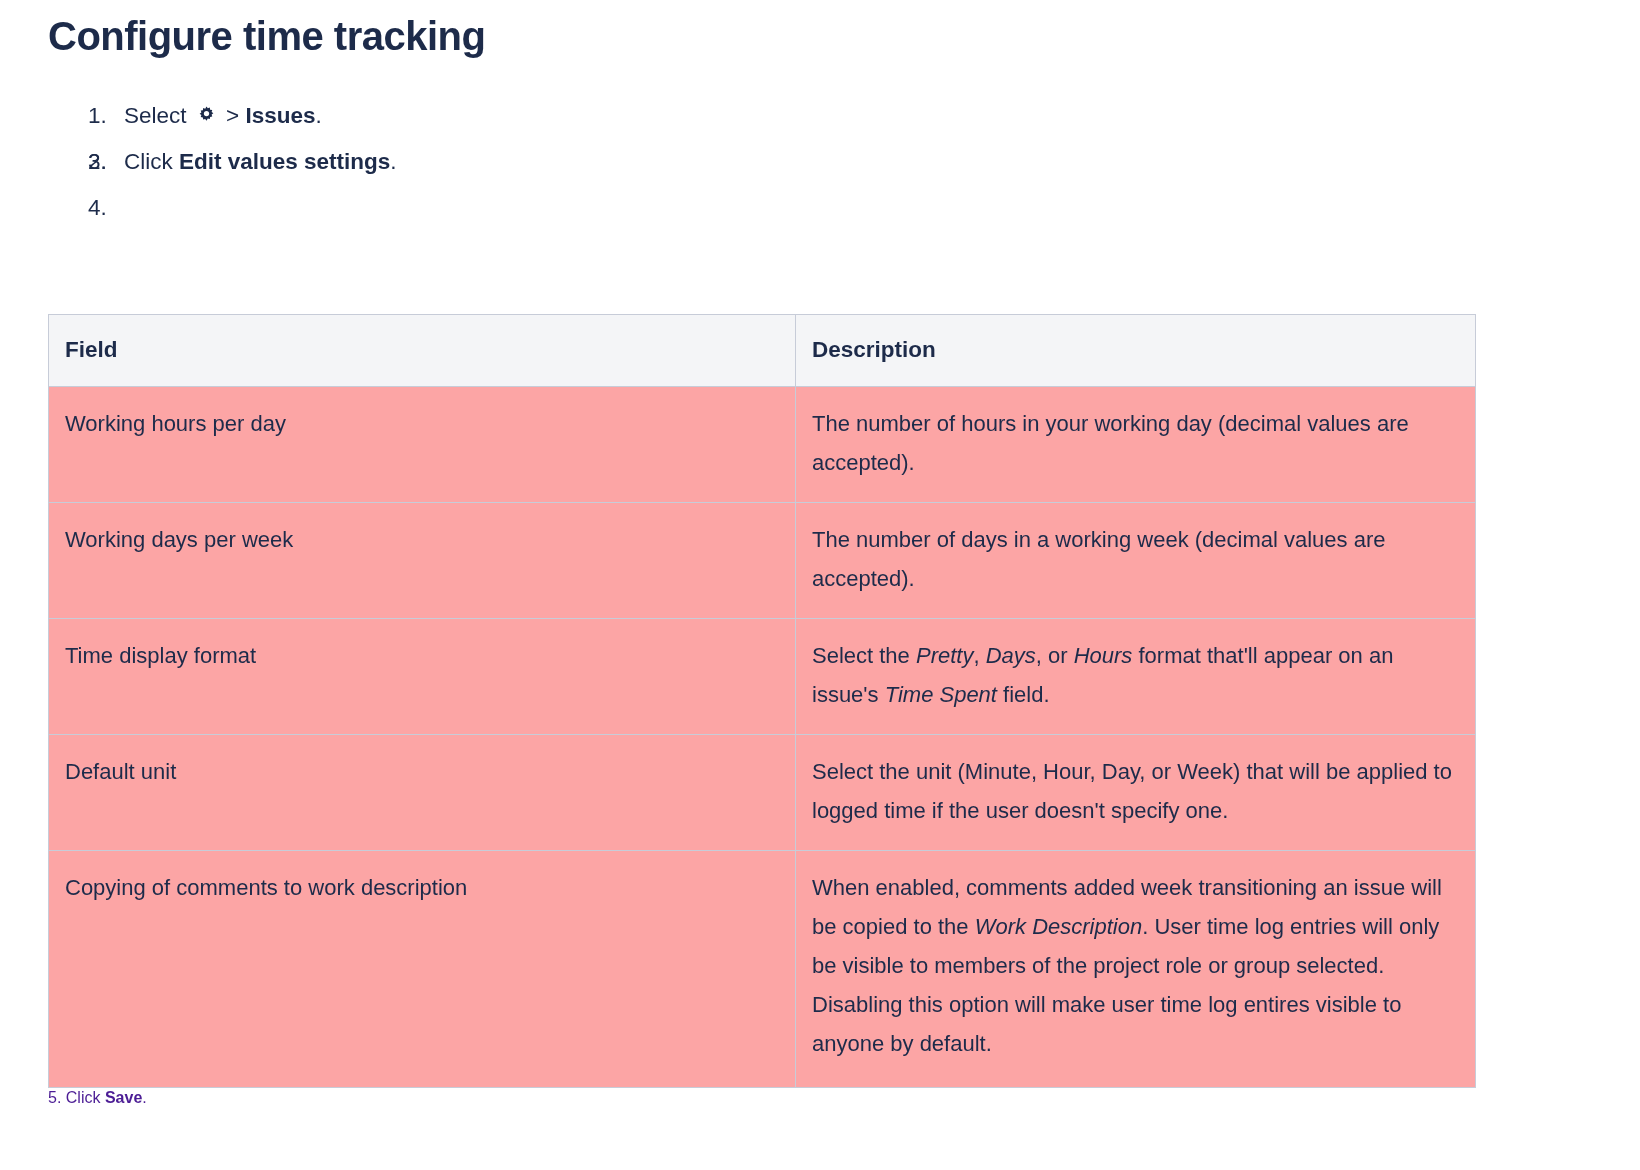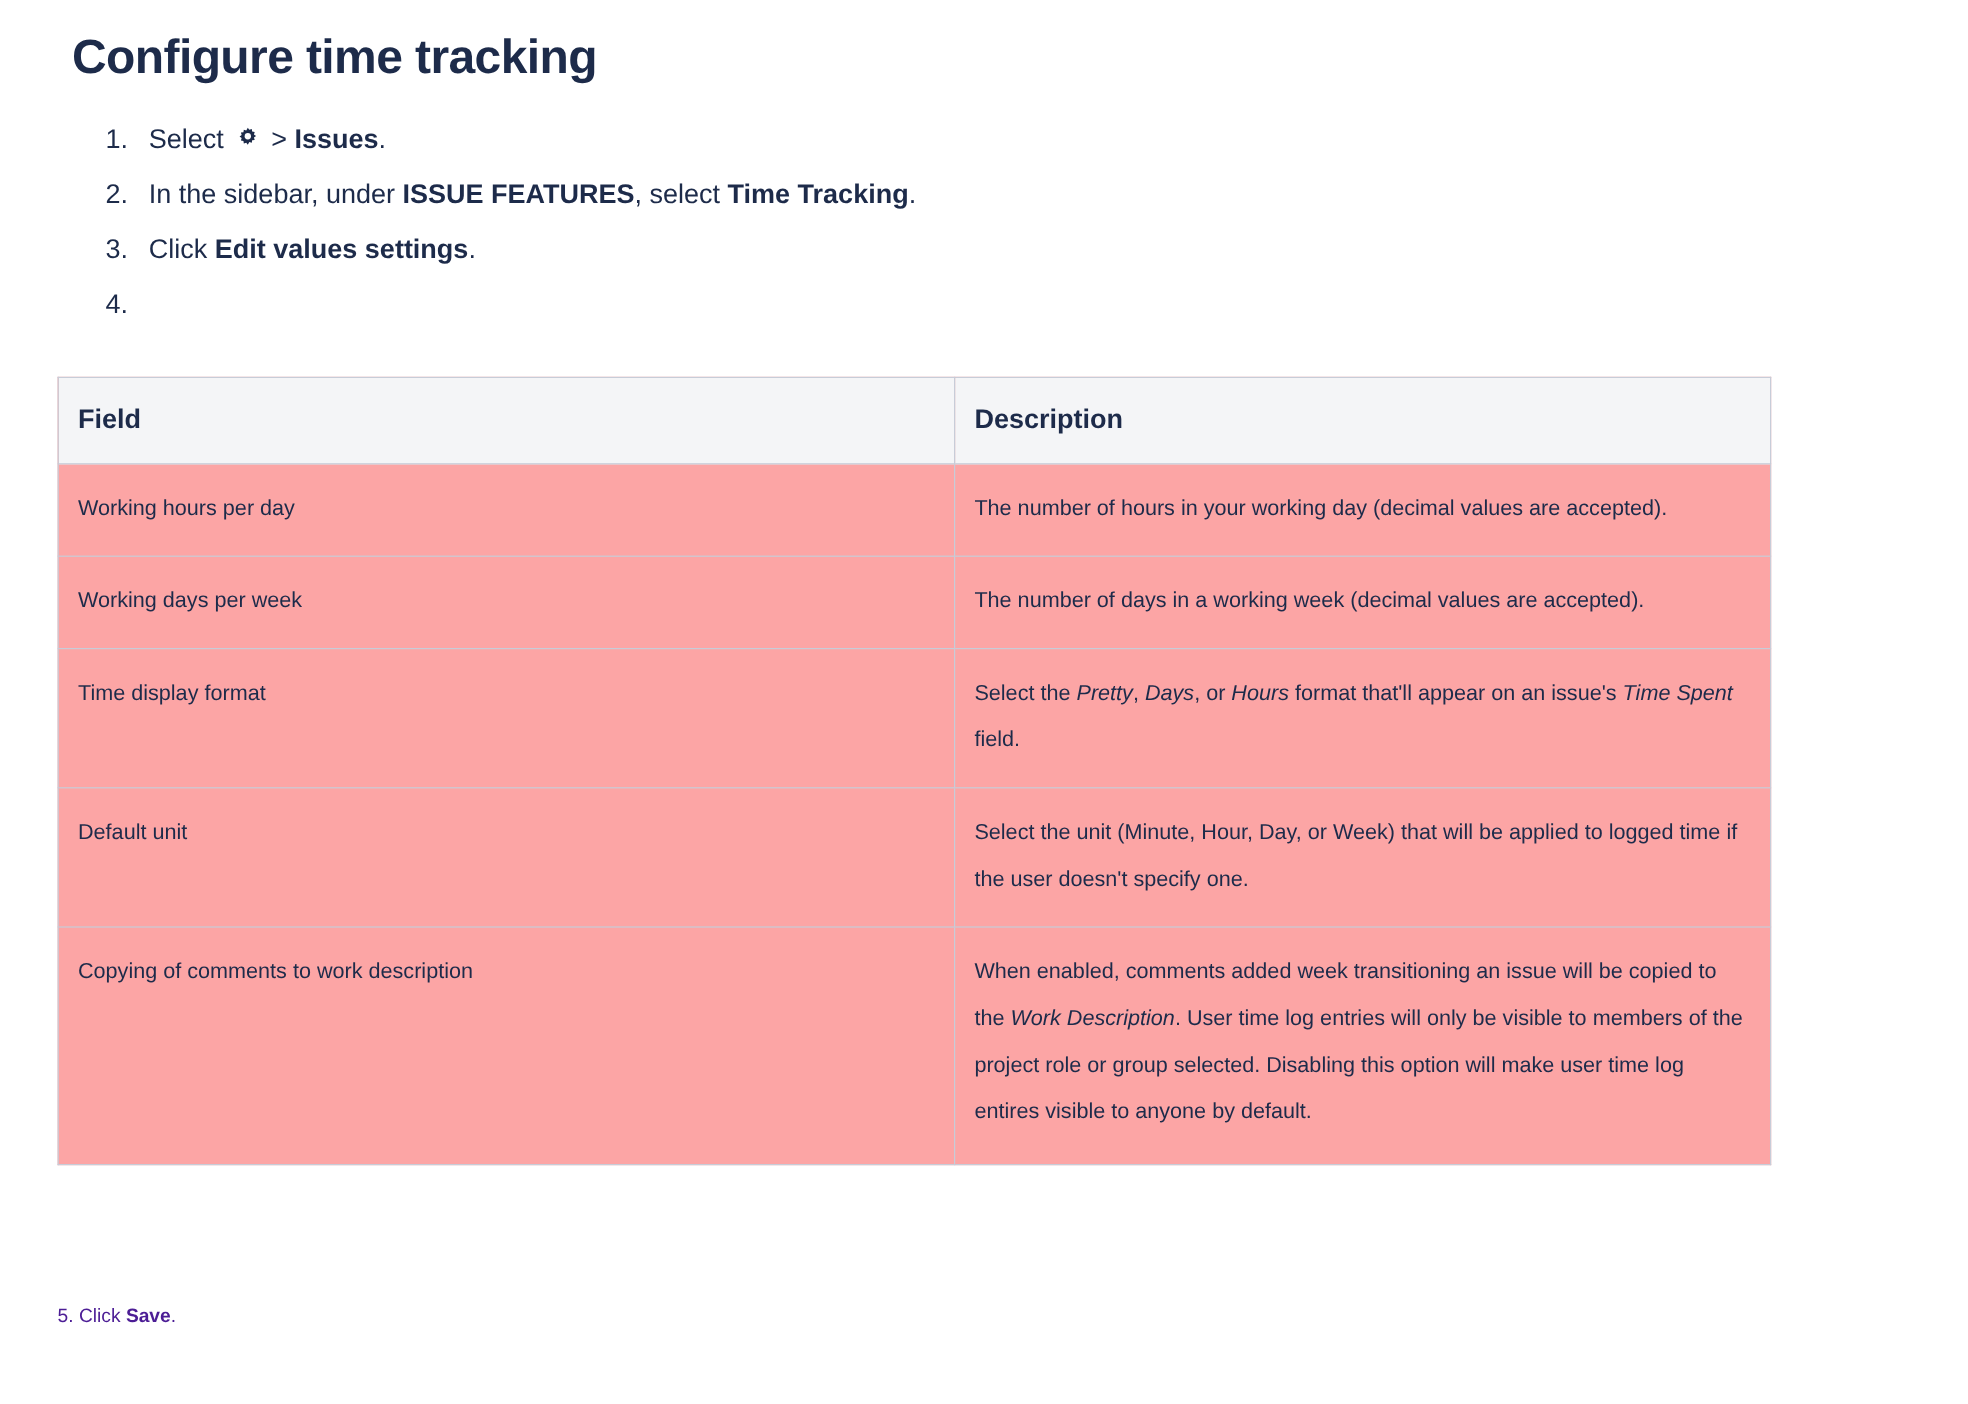--- a/index.html
+++ b/index.html
@@ -23,21 +23,21 @@
   }
   .page-title {
     position: absolute;
     left: 48px;
     top: 13px;
     font-size: 40px;
     line-height: 1.16;
     font-weight: 700;
     letter-spacing: -0.5px;
     color: #1D2B4A;
-    margin: 12px;
+    margin: 0;
   }
   .steps {
     position: absolute;
     left: 88px;
     top: 93px;
     width: 1460px;
     margin: 0;
     padding: 0;
     list-style: none;
   }
@@ -89,21 +89,21 @@
   table.fields-table thead th {
     background: #F4F5F7;
     font-size: 22.5px;
     line-height: 28px;
     font-weight: 700;
     color: #1D2B4A;
     padding: 21px 16px 22px 16px;
     height: 71px;
   }
   table.fields-table tbody td {
-    font-size: 18px;
+    font-size: 22px;
     line-height: 39px;
     color: #1D2B4A;
     padding: 17px 16px 20px 16px;
     font-weight: 400;
   }
   table.fields-table tbody td.field-cell {
     white-space: nowrap;
   }
   table.fields-table tbody tr.r-last td {
     padding-bottom: 24px;
@@ -125,21 +125,21 @@
 
 <div class="page">
 
   <h1 class="page-title">Configure time tracking</h1>
 
   <ol class="steps">
       <li><span class="marker">1.</span><span class="step-text"><span>Select </span><span class="gear-icon"><svg viewBox="0 0 24 24" width="21" height="21" aria-hidden="true">
               <path fill="#1D2B4A" d="M12 1.6l1.45 2.0 2.35-.72.33 2.44 2.44.33-.72 2.35 2.0 1.45-2.0 1.45.72 2.35-2.44.33-.33 2.44-2.35-.72L12 17.9l-1.45-2.0-2.35.72-.33-2.44-2.44-.33.72-2.35-2.0-1.45 2.0-1.45-.72-2.35 2.44-.33.33-2.44 2.35.72z"></path>
               <circle cx="12" cy="9.75" r="3.0" fill="#FFFFFF"></circle>
             </svg></span><span> &gt; </span><b>Issues</b><span>.</span></span></li>
-      <li><span class="marker">2.</span><span class="step-text"><span>In the sidebar, under </span><b>ISSUE FEATURES</b><span>, select </span><b>Time Tracking</b><span>.</span></span></li>
+      <li><span class="marker">2.</span></li>
       <li><span class="marker">3.</span><span class="step-text"><span>Click </span><b>Edit values settings</b><span>.</span></span></li>
       <li><span class="marker">4.</span></li>
     </ol>
 
   <table class="fields-table">
     <colgroup>
         <col class="c1">
         <col class="c2">
       </colgroup>
     <thead>

